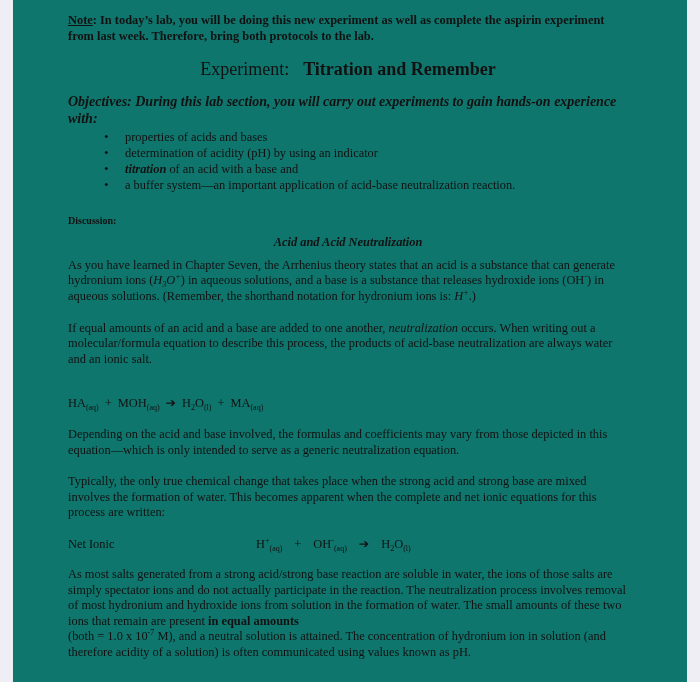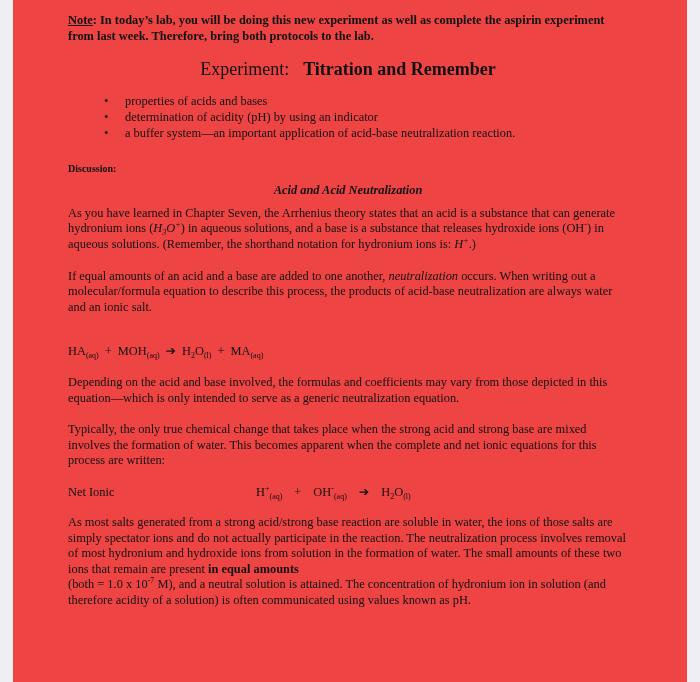--- a/index.html
+++ b/index.html
@@ -4,21 +4,21 @@
   <style>
     html, body { margin: 0; padding: 0; }
     body {
       width: 700px; height: 682px; overflow: hidden;
       background: #efeef4;
       font-family: "Liberation Serif", "DejaVu Serif", serif;
       color: #111;
     }
     .page {
       position: absolute; left: 13px; top: 0; width: 674px; height: 682px;
-      background: #ef4444;
+      background: #0f766e;
       box-shadow: 0 0 1px #d6d5dc;
     }
     .content {
       position: absolute; left: 55px; top: 13px; width: 560px;
       font-size: 12.4px; line-height: 15.6px;
     }
     .note { font-weight: bold; }
     .note .label { text-decoration: underline; }
     .title {
       text-align: center; font-size: 18px; margin-top: 14px; margin-bottom: 13px;
@@ -55,23 +55,25 @@
 </head>
 <body>
 
 <div class="page">
   <div class="content">
 
     <p class="note"><span class="label">Note</span><span>:  In today’s lab, you will be doing this new experiment as well as complete the aspirin experiment from last week. Therefore, bring both protocols to the lab.</span></p>
 
     <div class="title"><span class="exp">Experiment</span><span>:</span><span class="name">Titration and Remember</span></div>
 
+    <p class="objectives">Objectives:  During this lab section, you will carry out experiments to gain hands-on experience with:</p>
     <ul class="bullets">
       <li><span>properties of acids and bases</span></li>
       <li><span>determination of acidity (pH) by using an indicator</span></li>
+      <li><span class="bi">titration</span><span> of an acid with a base and</span></li>
       <li><span>a buffer system—an important application of acid-base neutralization reaction.</span></li>
     </ul>
 
     <div class="discussion">Discussion:</div>
     <div class="subhead">Acid and Acid Neutralization</div>
 
     <p class="para"><span>As you have learned in Chapter Seven, the Arrhenius theory states that an acid is a substance that can generate hydronium ions (</span><i><span>H</span><sub>3</sub><span>O</span><sup>+</sup></i><span>) in aqueous solutions, and a base is a substance that releases hydroxide ions (OH</span><sup>-</sup><span>) in aqueous solutions.  (Remember, the shorthand notation for hydronium ions is: </span><i><span>H</span><sup>+</sup></i><span>.)</span></p>
 
     <p class="para gap"><span>If equal amounts of an acid and a base are added to one another, </span><i>neutralization</i><span> occurs.  When writing out a molecular/formula equation to describe this process, the products of acid-base neutralization are always water and an ionic salt.</span></p>
 

